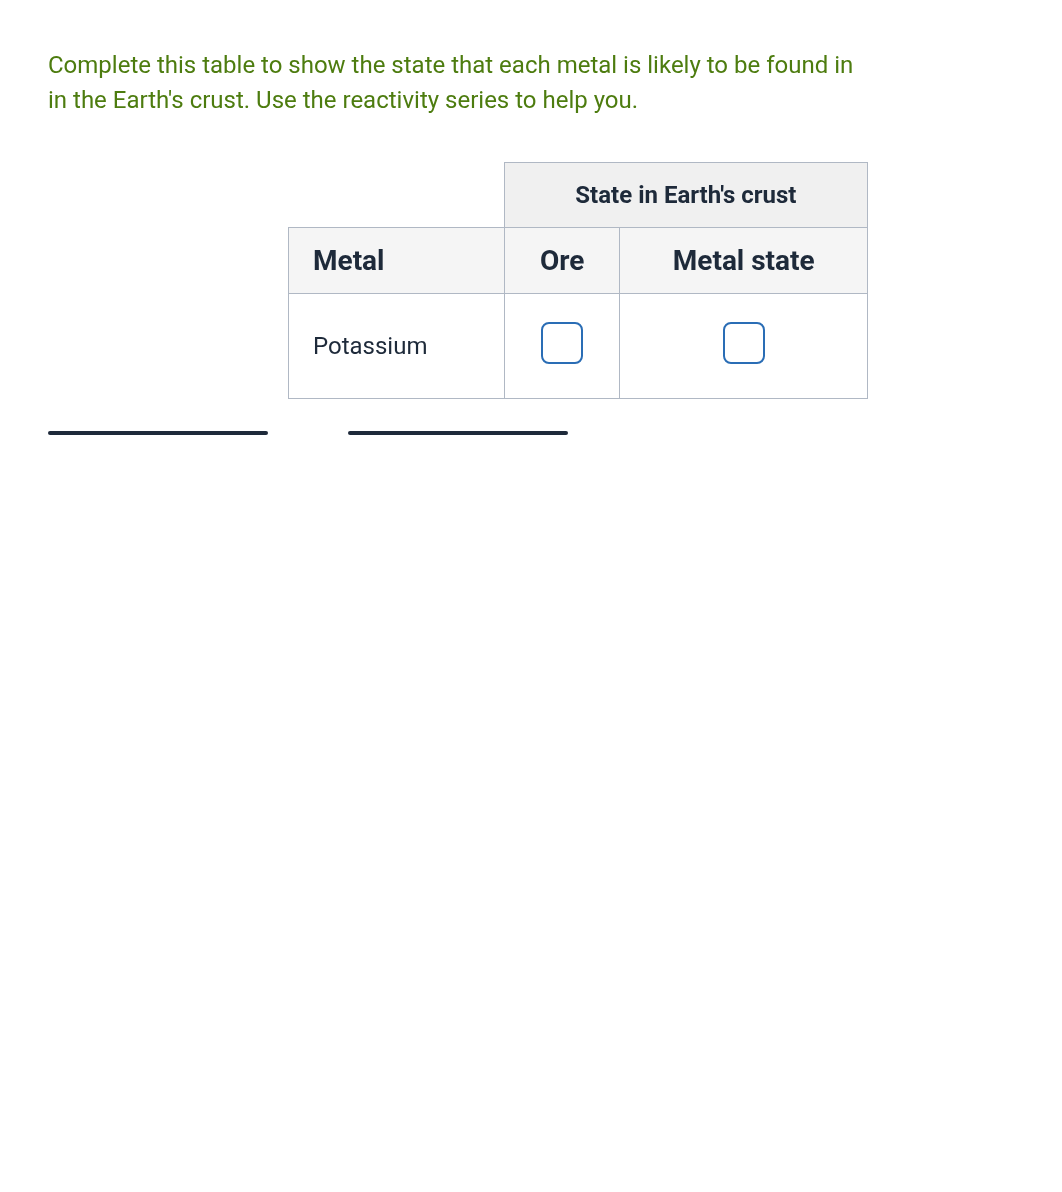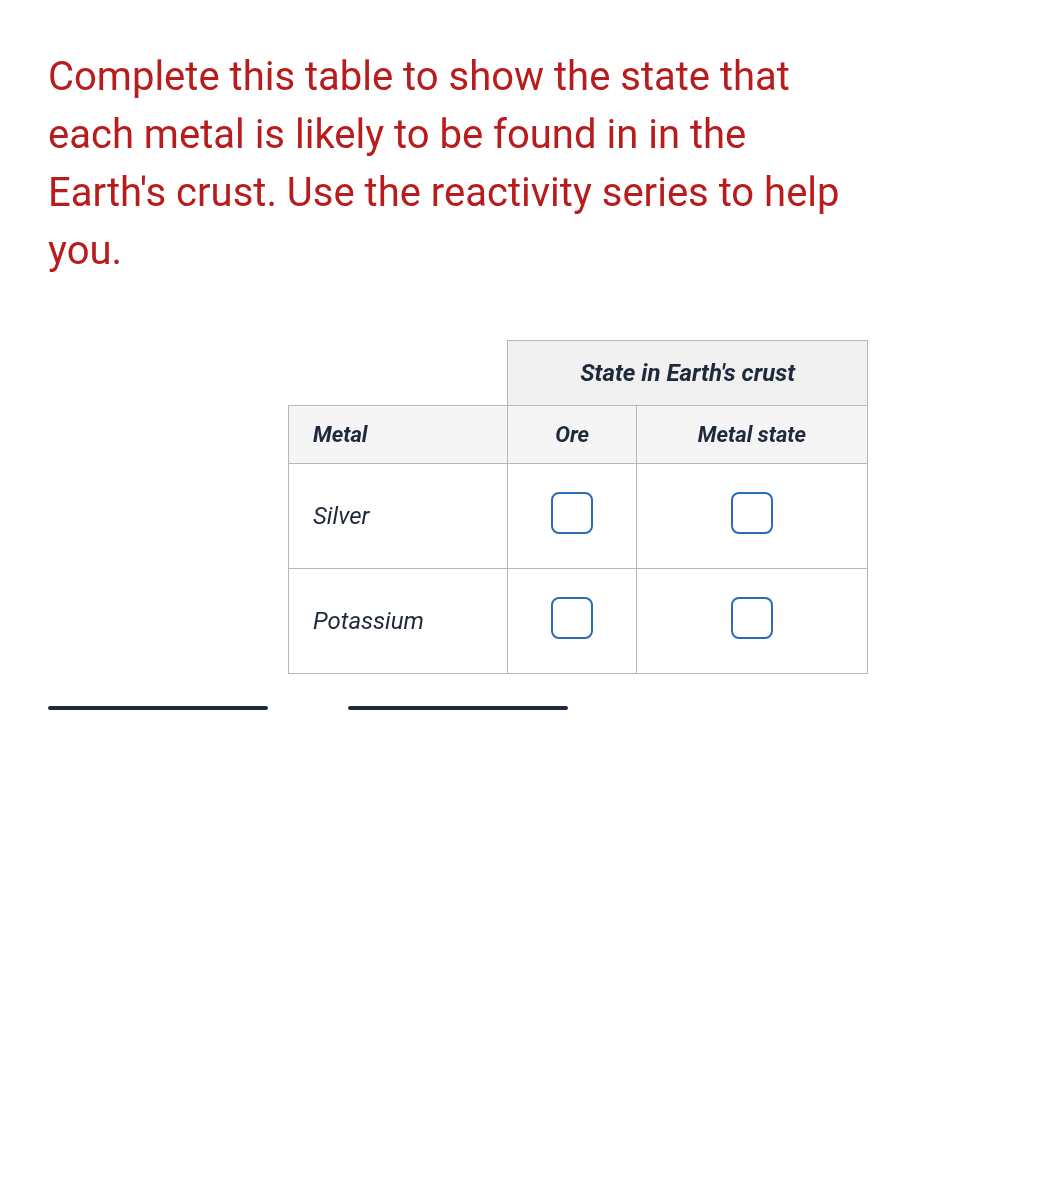--- a/index.html
+++ b/index.html
@@ -11,37 +11,36 @@
     body {
       font-family: -apple-system, BlinkMacSystemFont, 'Segoe UI', Roboto, sans-serif;
       background: #ffffff;
       width: 1062px;
       min-height: 1192px;
       padding: 48px 48px 40px 48px;
       color: #1e2a3a;
     }
 
     .instruction {
-      font-size: 40px;
+      font-size: 24px;
       line-height: 1.45;
-      color: #b91c1c;
-      margin-bottom: 60px;
+      color: #4d7c0f;
+      margin-bottom: 44px;
       max-width: 820px;
     }
 
     .table-wrapper {
       margin-left: 240px;
       margin-right: 40px;
     }
 
     table {
       border-collapse: collapse;
       width: 100%;
       max-width: 580px;
-      font-style: italic;
     }
 
     
     .span-header th {
       background: #f0f0f0;
       border: 1.5px solid #b0b8c4;
       text-align: center;
       font-size: 24px;
       font-weight: 700;
       color: #1e2a3a;
@@ -51,21 +50,21 @@
     .span-header th:first-child {
       border: none;
       background: transparent;
     }
 
     
     .sub-header th {
       background: #f5f5f5;
       border: 1.5px solid #b0b8c4;
       text-align: center;
-      font-size: 22px;
+      font-size: 28px;
       font-weight: 700;
       color: #1e2a3a;
       padding: 16px 20px;
       margin-left: 44px;
     }
 
     .sub-header th.metal-col {
       text-align: left;
       padding-left: 24px;
       background: #f5f5f5;
@@ -128,25 +127,20 @@
         <th colspan="2">State in Earth's crust</th>
       </tr>
       <tr class="sub-header">
         <th class="metal-col">Metal</th>
         <th>Ore</th>
         <th>Metal state</th>
       </tr>
     </thead>
     <tbody id="table-body">
         <tr>
-          <td class="metal-name">Silver</td>
-          <td class="checkbox-cell"><div class="checkbox-custom"></div></td>
-          <td class="checkbox-cell"><div class="checkbox-custom"></div></td>
-        </tr>
-        <tr>
           <td class="metal-name">Potassium</td>
           <td class="checkbox-cell"><div class="checkbox-custom"></div></td>
           <td class="checkbox-cell"><div class="checkbox-custom"></div></td>
         </tr>
       </tbody>
   </table>
 </div>
 
 <div class="bottom-lines">
   <div class="bottom-line" style="width:220px"></div>

